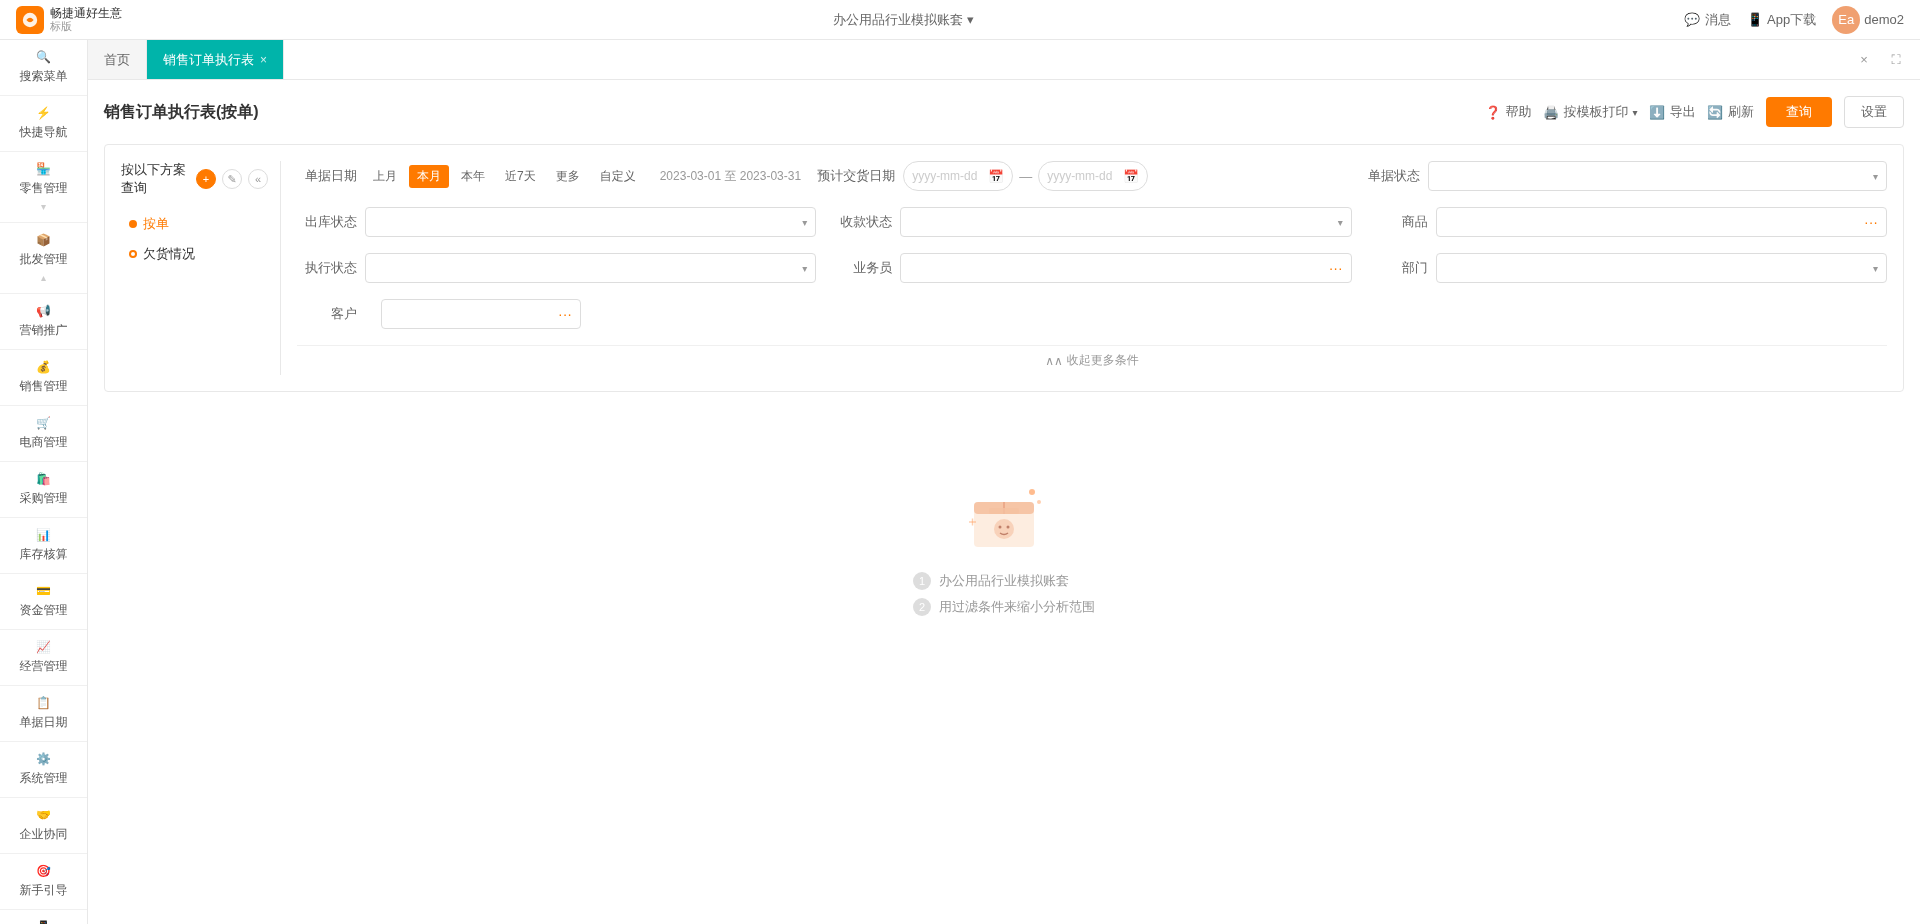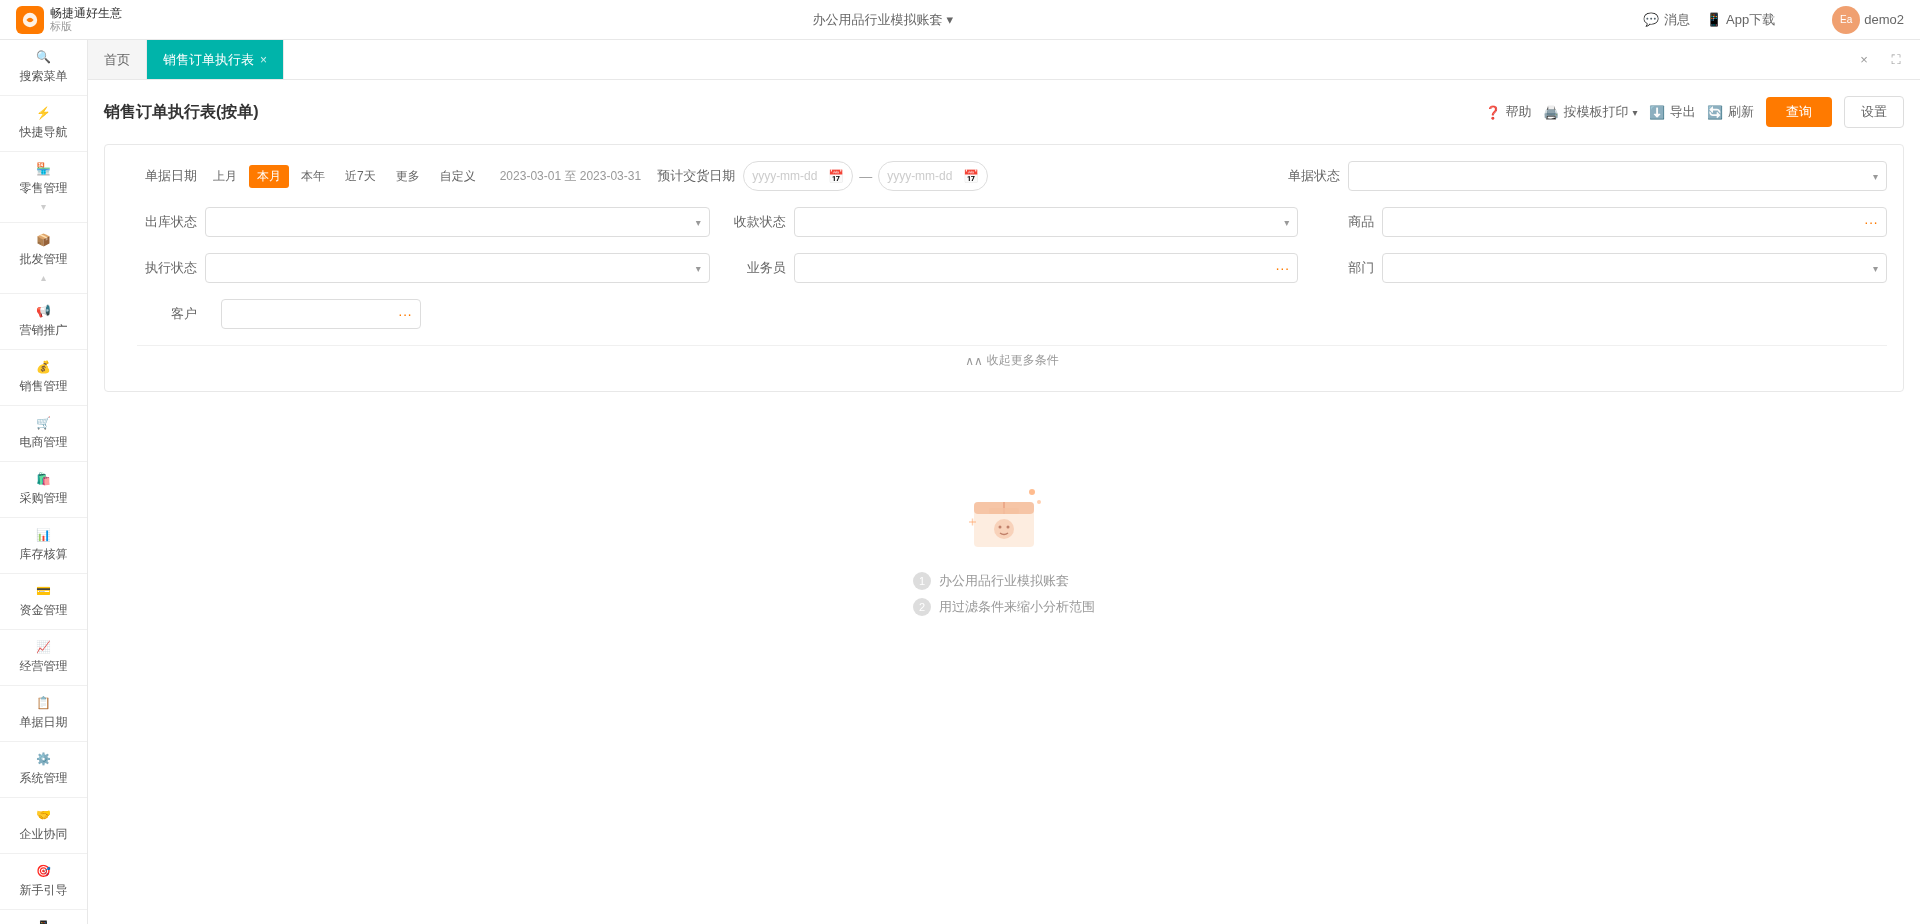--- a/index.html
+++ b/index.html
@@ -18,21 +18,21 @@
     }
     .top-bar-left { display: flex; align-items: center; gap: 8px; }
     .logo-area { display: flex; align-items: center; gap: 6px; }
     .logo-icon { width: 28px; height: 28px; background: #ff7a00; border-radius: 6px; display: flex; align-items: center; justify-content: center; }
     .logo-icon svg { width: 18px; height: 18px; fill: white; }
     .logo-text { font-size: 12px; color: #333; line-height: 1.2; }
     .top-bar-center { display: flex; align-items: center; gap: 4px; color: #666; font-size: 13px; text-align: right; }
     .top-bar-center span { cursor: pointer; }
     .top-bar-right { display: flex; align-items: center; gap: 16px; color: #666; font-size: 13px; }
     .top-bar-right-item { display: flex; align-items: center; gap: 4px; cursor: pointer; }
-    .user-avatar { width: 28px; height: 28px; border-radius: 50%; background: #f0a070; display: flex; align-items: center; justify-content: center; color: white; font-size: 10px; margin-left: 41px; }
+    .user-avatar { width: 28px; height: 28px; border-radius: 50%; background: #f0a070; display: flex; align-items: center; justify-content: center; color: white; font-size: 13px; }
 
     
     .main-layout { display: flex; flex: 1; overflow: hidden; }
 
     
     .sidebar { width: 88px; background: #fff; border-right: 1px solid #e8e8e8; display: flex; flex-direction: column; overflow-y: auto; flex-shrink: 0; }
     .sidebar-item { display: flex; flex-direction: column; align-items: center; justify-content: center; padding: 10px 4px; cursor: pointer; color: #555; font-size: 12px; gap: 4px; border-bottom: 1px solid #f0f0f0; }
 
     
     .content-area { flex: 1; display: flex; flex-direction: column; overflow: hidden; }
@@ -245,20 +245,44 @@
               <span>🔄</span>
               <span>刷新</span>
             </div>
             <button class="btn-query">查询</button>
             <button class="btn-settings">设置</button>
           </div>
         </div>
 
         <div style="display:flex;gap:0;border:1px solid #e8e8e8;border-radius:4px;padding:16px;">
 
+          <div class="left-panel">
+            <div class="left-panel-header">
+              <span class="left-panel-title">按以下方案查询</span>
+              <div class="left-panel-icons">
+                <div class="icon-btn orange">
+                  <span>+</span>
+                </div>
+                <div class="icon-btn">
+                  <span>✎</span>
+                </div>
+                <div class="icon-btn">
+                  <span>«</span>
+                </div>
+              </div>
+            </div>
+            <div class="nav-item active">
+              <div class="nav-item-dot filled"></div>
+              <span>按单</span>
+            </div>
+            <div class="nav-item">
+              <div class="nav-item-dot"></div>
+              <span>欠货情况</span>
+            </div>
+          </div>
 
           <div class="filter-area">
 
             <div class="filter-row">
               <div style="display:flex;align-items:center;gap:8px;">
                 <span class="filter-label">单据日期</span>
                 <div class="date-tabs">
                   <div class="date-tab">上月</div>
                   <div class="date-tab active">本月</div>
                   <div class="date-tab">本年</div>

